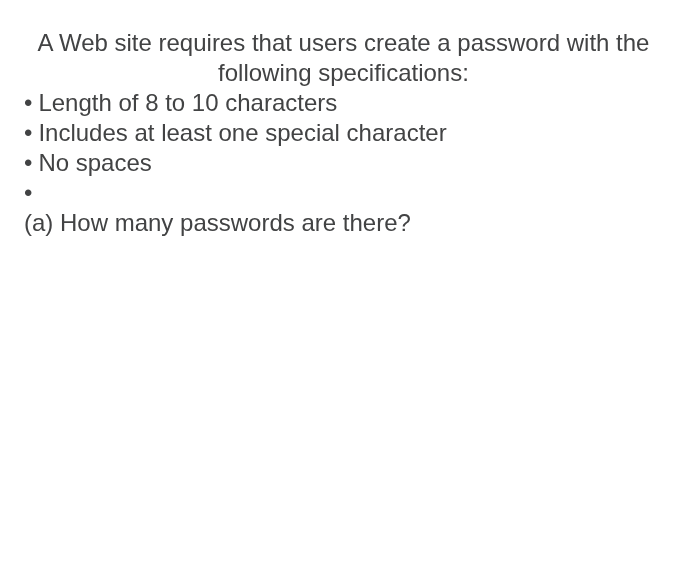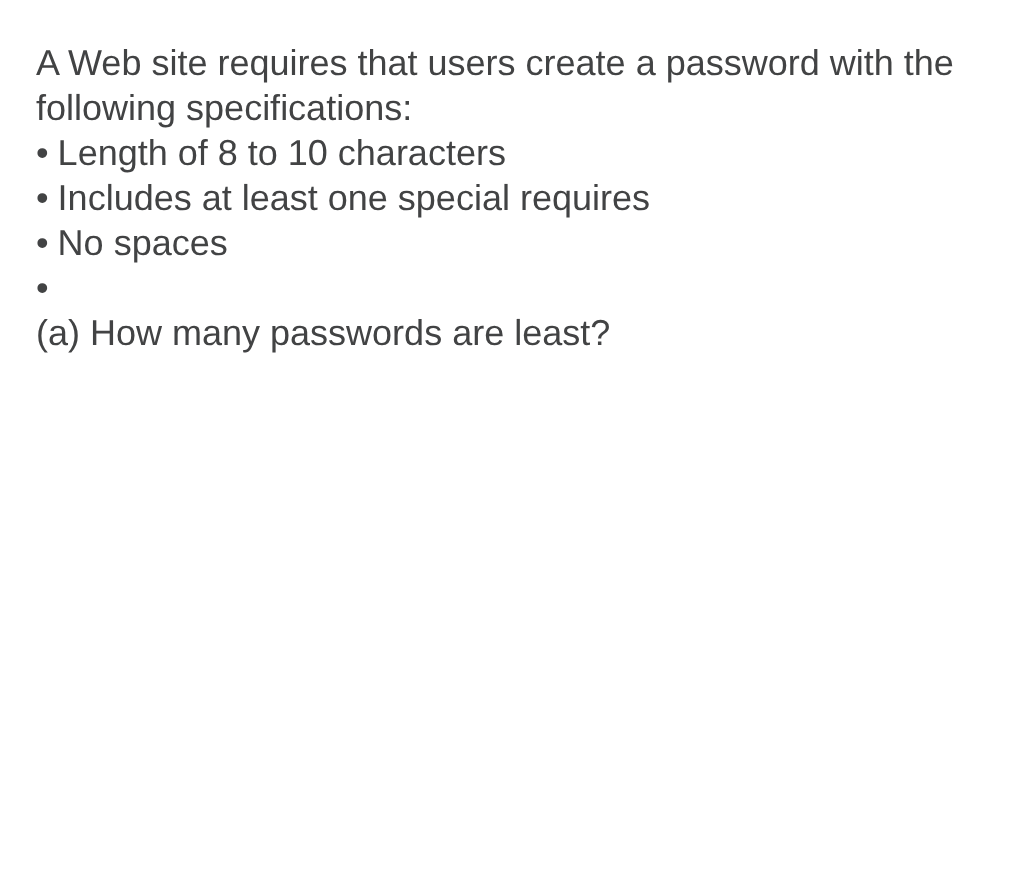--- a/index.html
+++ b/index.html
@@ -11,20 +11,21 @@
       font-family: Arial, Helvetica, sans-serif;
     }
     .content {
       padding: 28px 24px 0 24px;
       color: #424344;
       font-size: 24px;
       line-height: 1.25;
     }
     .intro {
       margin-bottom: 0px;
+      text-align: center;
     }
     .bullet-line {
       display: flex;
       flex-direction: row;
       align-items: flex-start;
     }
     .bullet-dot {
       display: inline-block;
       padding-right: 6px;
       line-height: 1.25;
@@ -43,29 +44,29 @@
 
   <div class="intro">A Web site requires that users create a password with the following specifications:</div>
 
   <div class="bullet-line">
     <span class="bullet-dot">•</span>
     <span class="bullet-text">Length of 8 to 10 characters</span>
   </div>
 
   <div class="bullet-line">
     <span class="bullet-dot">•</span>
-    <span class="bullet-text">Includes at least one special requires</span>
+    <span class="bullet-text">Includes at least one special character</span>
   </div>
 
   <div class="bullet-line">
     <span class="bullet-dot">•</span>
     <span class="bullet-text">No spaces</span>
   </div>
 
 
   <div class="bullet-line">
     <span class="bullet-dot">•</span>
   </div>
 
-  <div class="qa-line">(a) How many passwords are least?</div>
+  <div class="qa-line">(a) How many passwords are there?</div>
 
 
 </div>
 
 </body></html>

